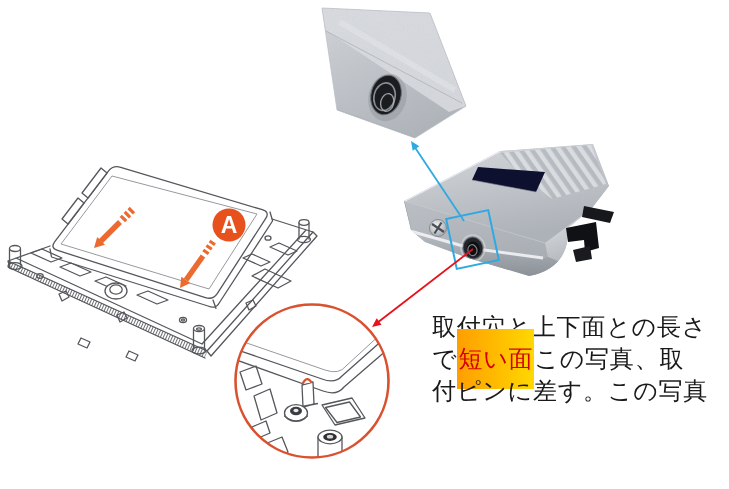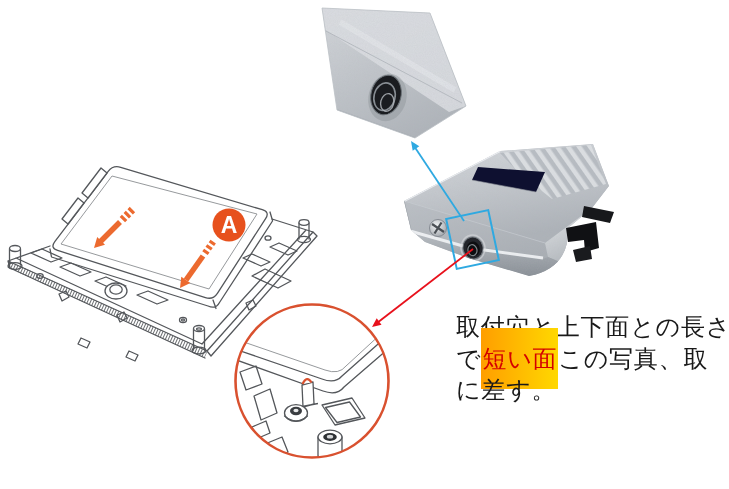--- a/index.html
+++ b/index.html
@@ -17,25 +17,26 @@
   .stage{position:relative;width:729px;height:489px;background:#fff;}
   svg.scene{position:absolute;left:0;top:0;}
   .lineart{stroke:#54575B;stroke-width:1.3;fill:none;stroke-linejoin:round;stroke-linecap:round;}
   .lineart-fill{stroke:#54575B;stroke-width:1.3;fill:#fff;stroke-linejoin:round;}
   .lineart-light{stroke:#8A8D91;stroke-width:0.9;fill:none;}
   .instruction{
     position:absolute;left:432px;top:311px;width:297px;
     font-size:24px;line-height:31.5px;letter-spacing:0.8px;
     color:#191919;font-weight:500;white-space:nowrap;
   }
-  .t-line{display:block;margin-left:24px;}
+  .t-line{display:block;}
   .hl{
     background:linear-gradient(90deg,var(--highlight-bg-left),var(--highlight-bg-right));
     color:var(--highlight-text);
     padding:17px 1px;
+    font-family:Liberation Serif, serif;
   }
 </style>
 </head>
 <body>
 
 <div class="stage">
 
 <svg class="scene" width="729" height="489" viewBox="0 0 729 489">
   <defs>
     <linearGradient id="topFaceG" x1="0" y1="0" x2="0.35" y2="1">
@@ -260,15 +261,15 @@
 
   <g stroke="var(--zoom-arrow-red)" fill="var(--zoom-arrow-red)">
     <path d="M473,249 L377,323" stroke-width="1.8" fill="none"></path>
     <polygon points="372,327 376.7,318.3 381.5,324.7" stroke="none"></polygon>
   </g>
 </svg>
 
   <div class="instruction">
     <span class="t-line"><span>取付穴と上下面との長さ</span></span>
     <span class="t-line"><span>で</span><span class="hl">短い面</span><span>この写真、取</span></span>
-    <span class="t-line"><span>に差す。</span></span>
+    <span class="t-line"><span>付ピンに差す。この写真</span></span>
   </div>
 </div>
 
 </body></html>

